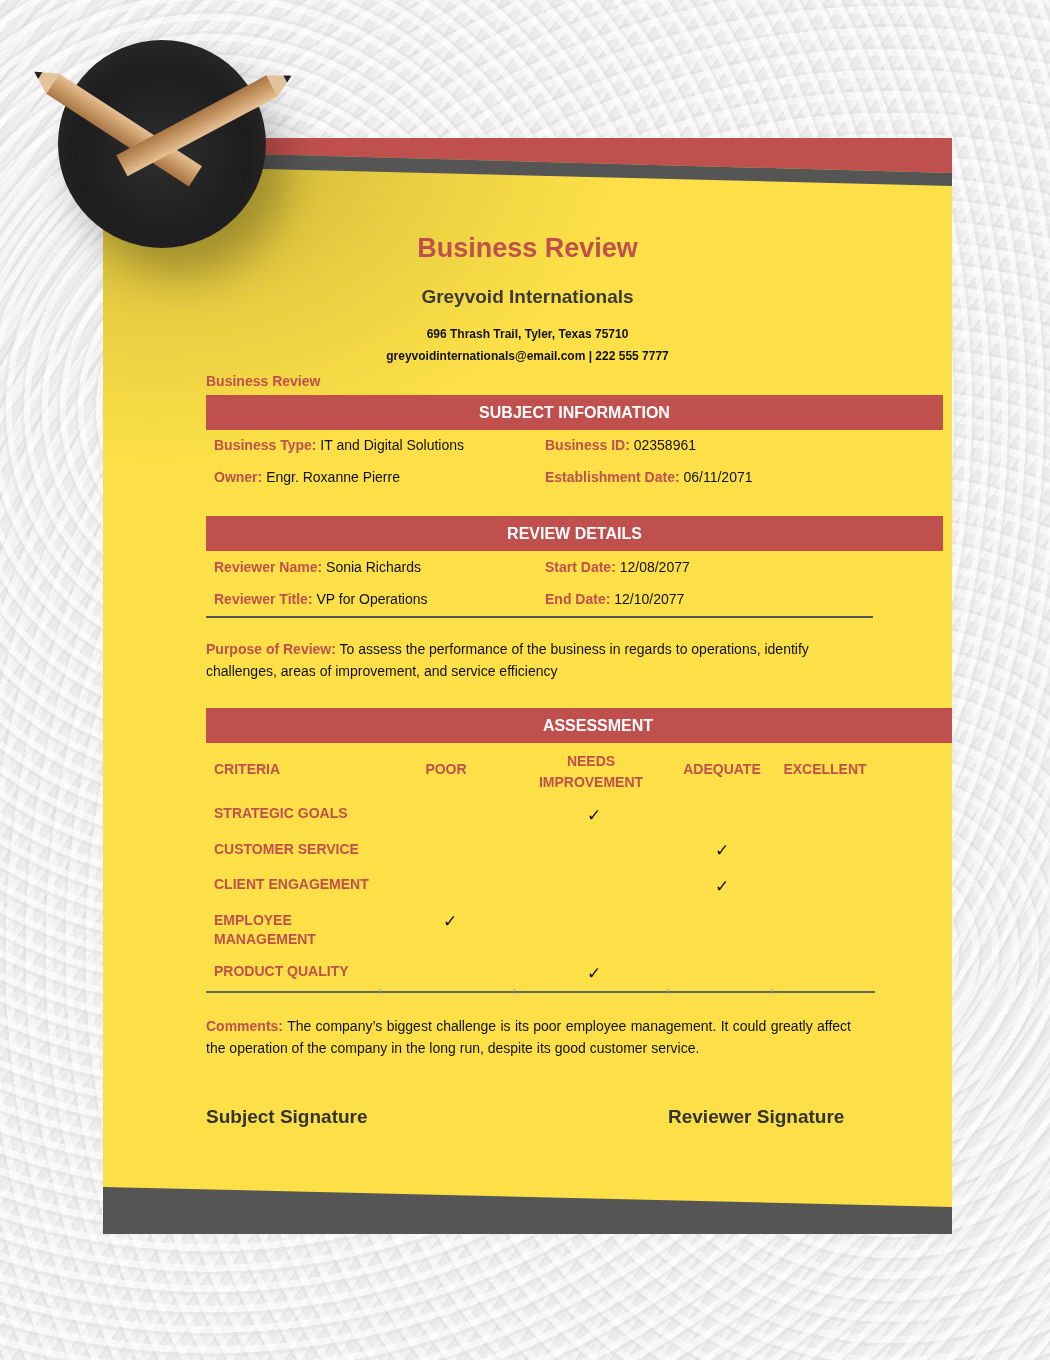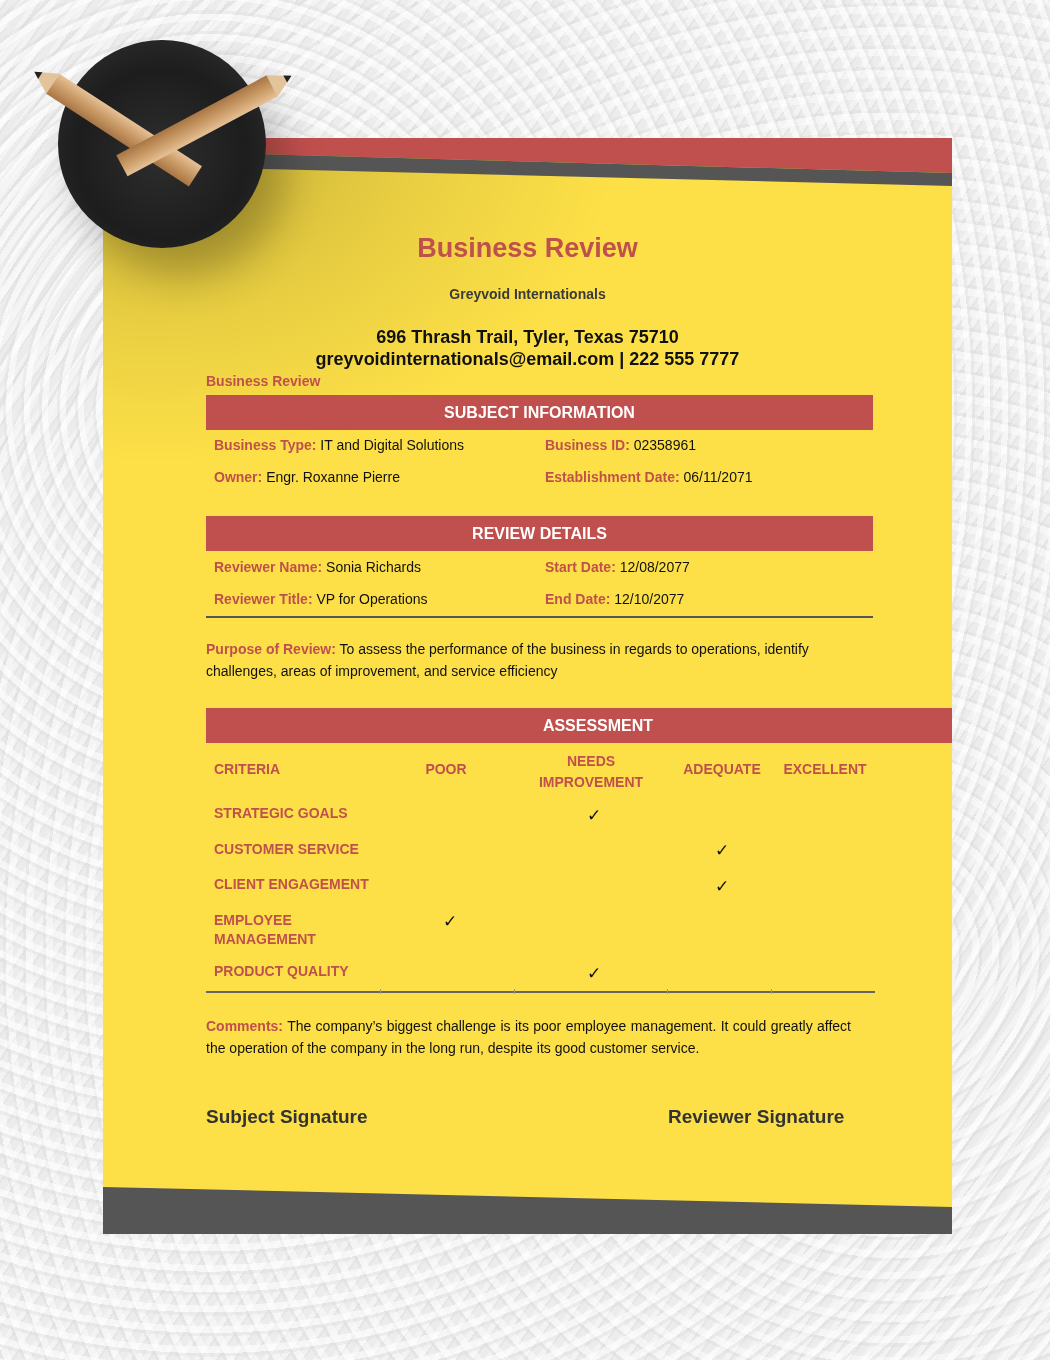--- a/index.html
+++ b/index.html
@@ -34,34 +34,34 @@
   }
 
   .content { position: absolute; left: 0; top: 0; width: 849px; height: 1096px; }
 
   .title {
     position: absolute; left: 0; width: 849px; top: 95px; text-align: center;
     font-size: 27px; font-weight: bold; color: #c0504d;
   }
   .company {
     position: absolute; left: 0; width: 849px; top: 148px; text-align: center;
-    font-size: 14px; font-weight: bold; color: #3a3a3a;
+    font-size: 19px; font-weight: bold; color: #3a3a3a;
   }
   .address, .contact {
     position: absolute; left: 0; width: 849px; text-align: center;
-    font-size: 18px; font-weight: bold; color: #111;
+    font-size: 12px; font-weight: bold; color: #111;
   }
   .address { top: 189px; }
   .contact { top: 211px; }
   .small-label {
     position: absolute; left: 103px; top: 235px;
     font-size: 14px; font-weight: bold; color: #c0504d;
   }
   .section-header {
-    position: absolute; left: 103px; width: 667px; height: 35px;
+    position: absolute; left: 103px; width: 737px; height: 35px;
     background: #c0504d; color: #fff; font-size: 16px; font-weight: bold;
     display: flex; align-items: center; justify-content: center;
   }
   .field {
     position: absolute; font-size: 14px; color: #111;
   }
   .field .lbl { color: #c0504d; font-weight: bold; }
   .rule {
     position: absolute; left: 103px; width: 667px; height: 2px; background: #555;
   }

